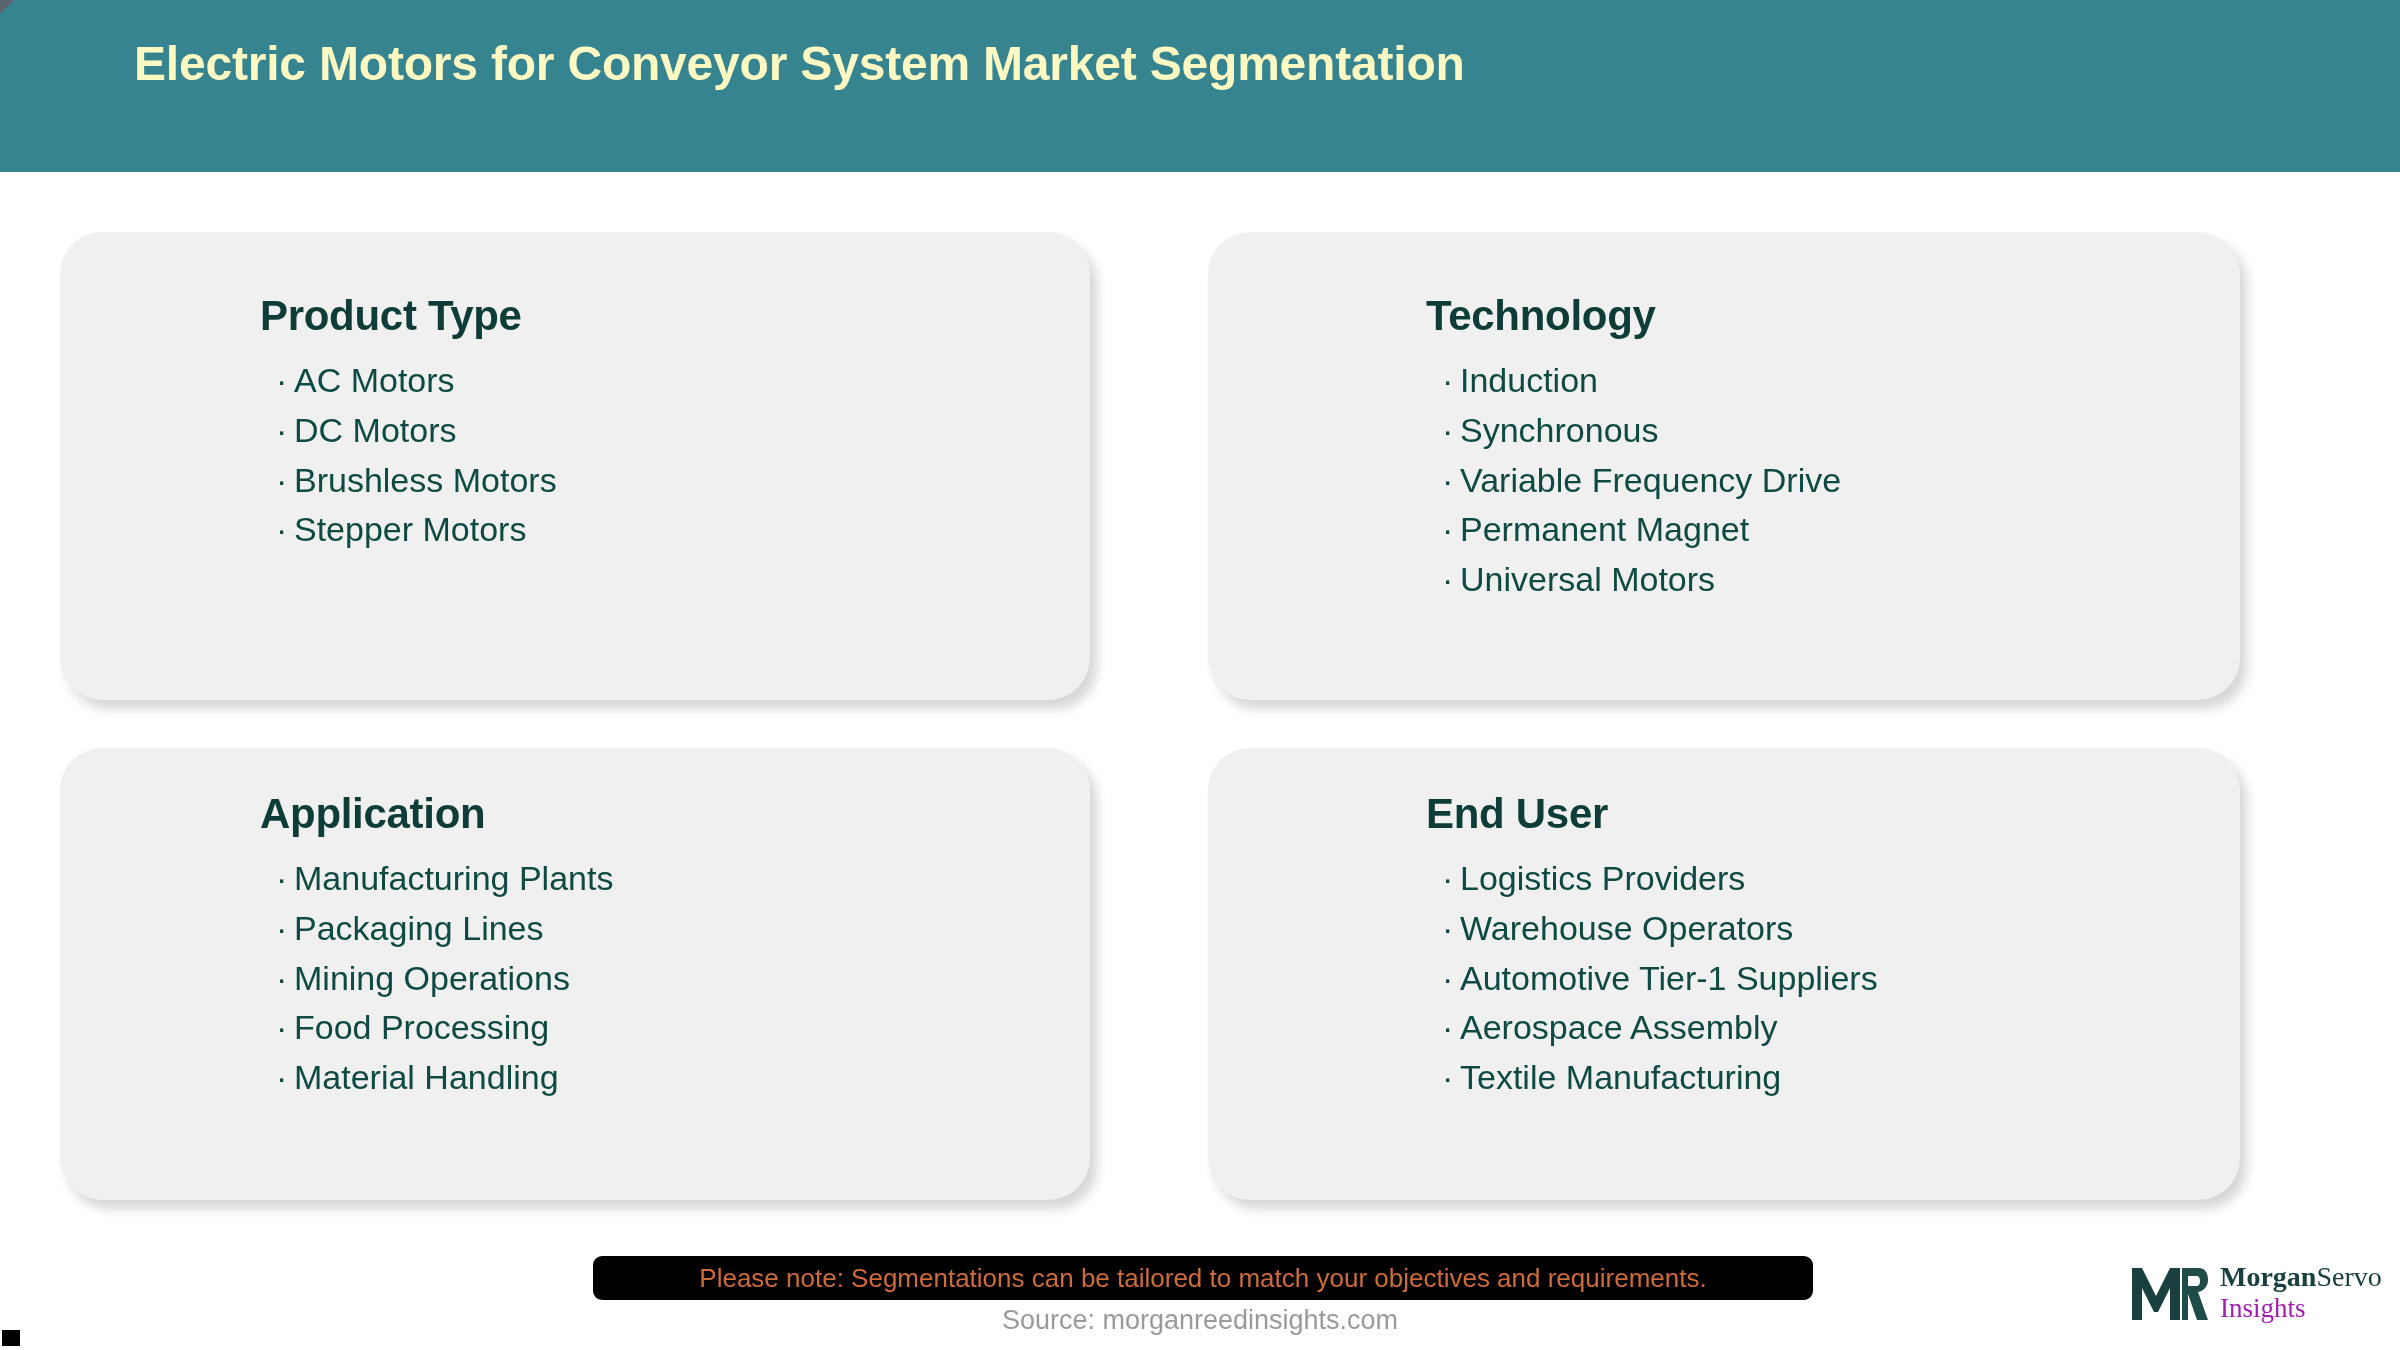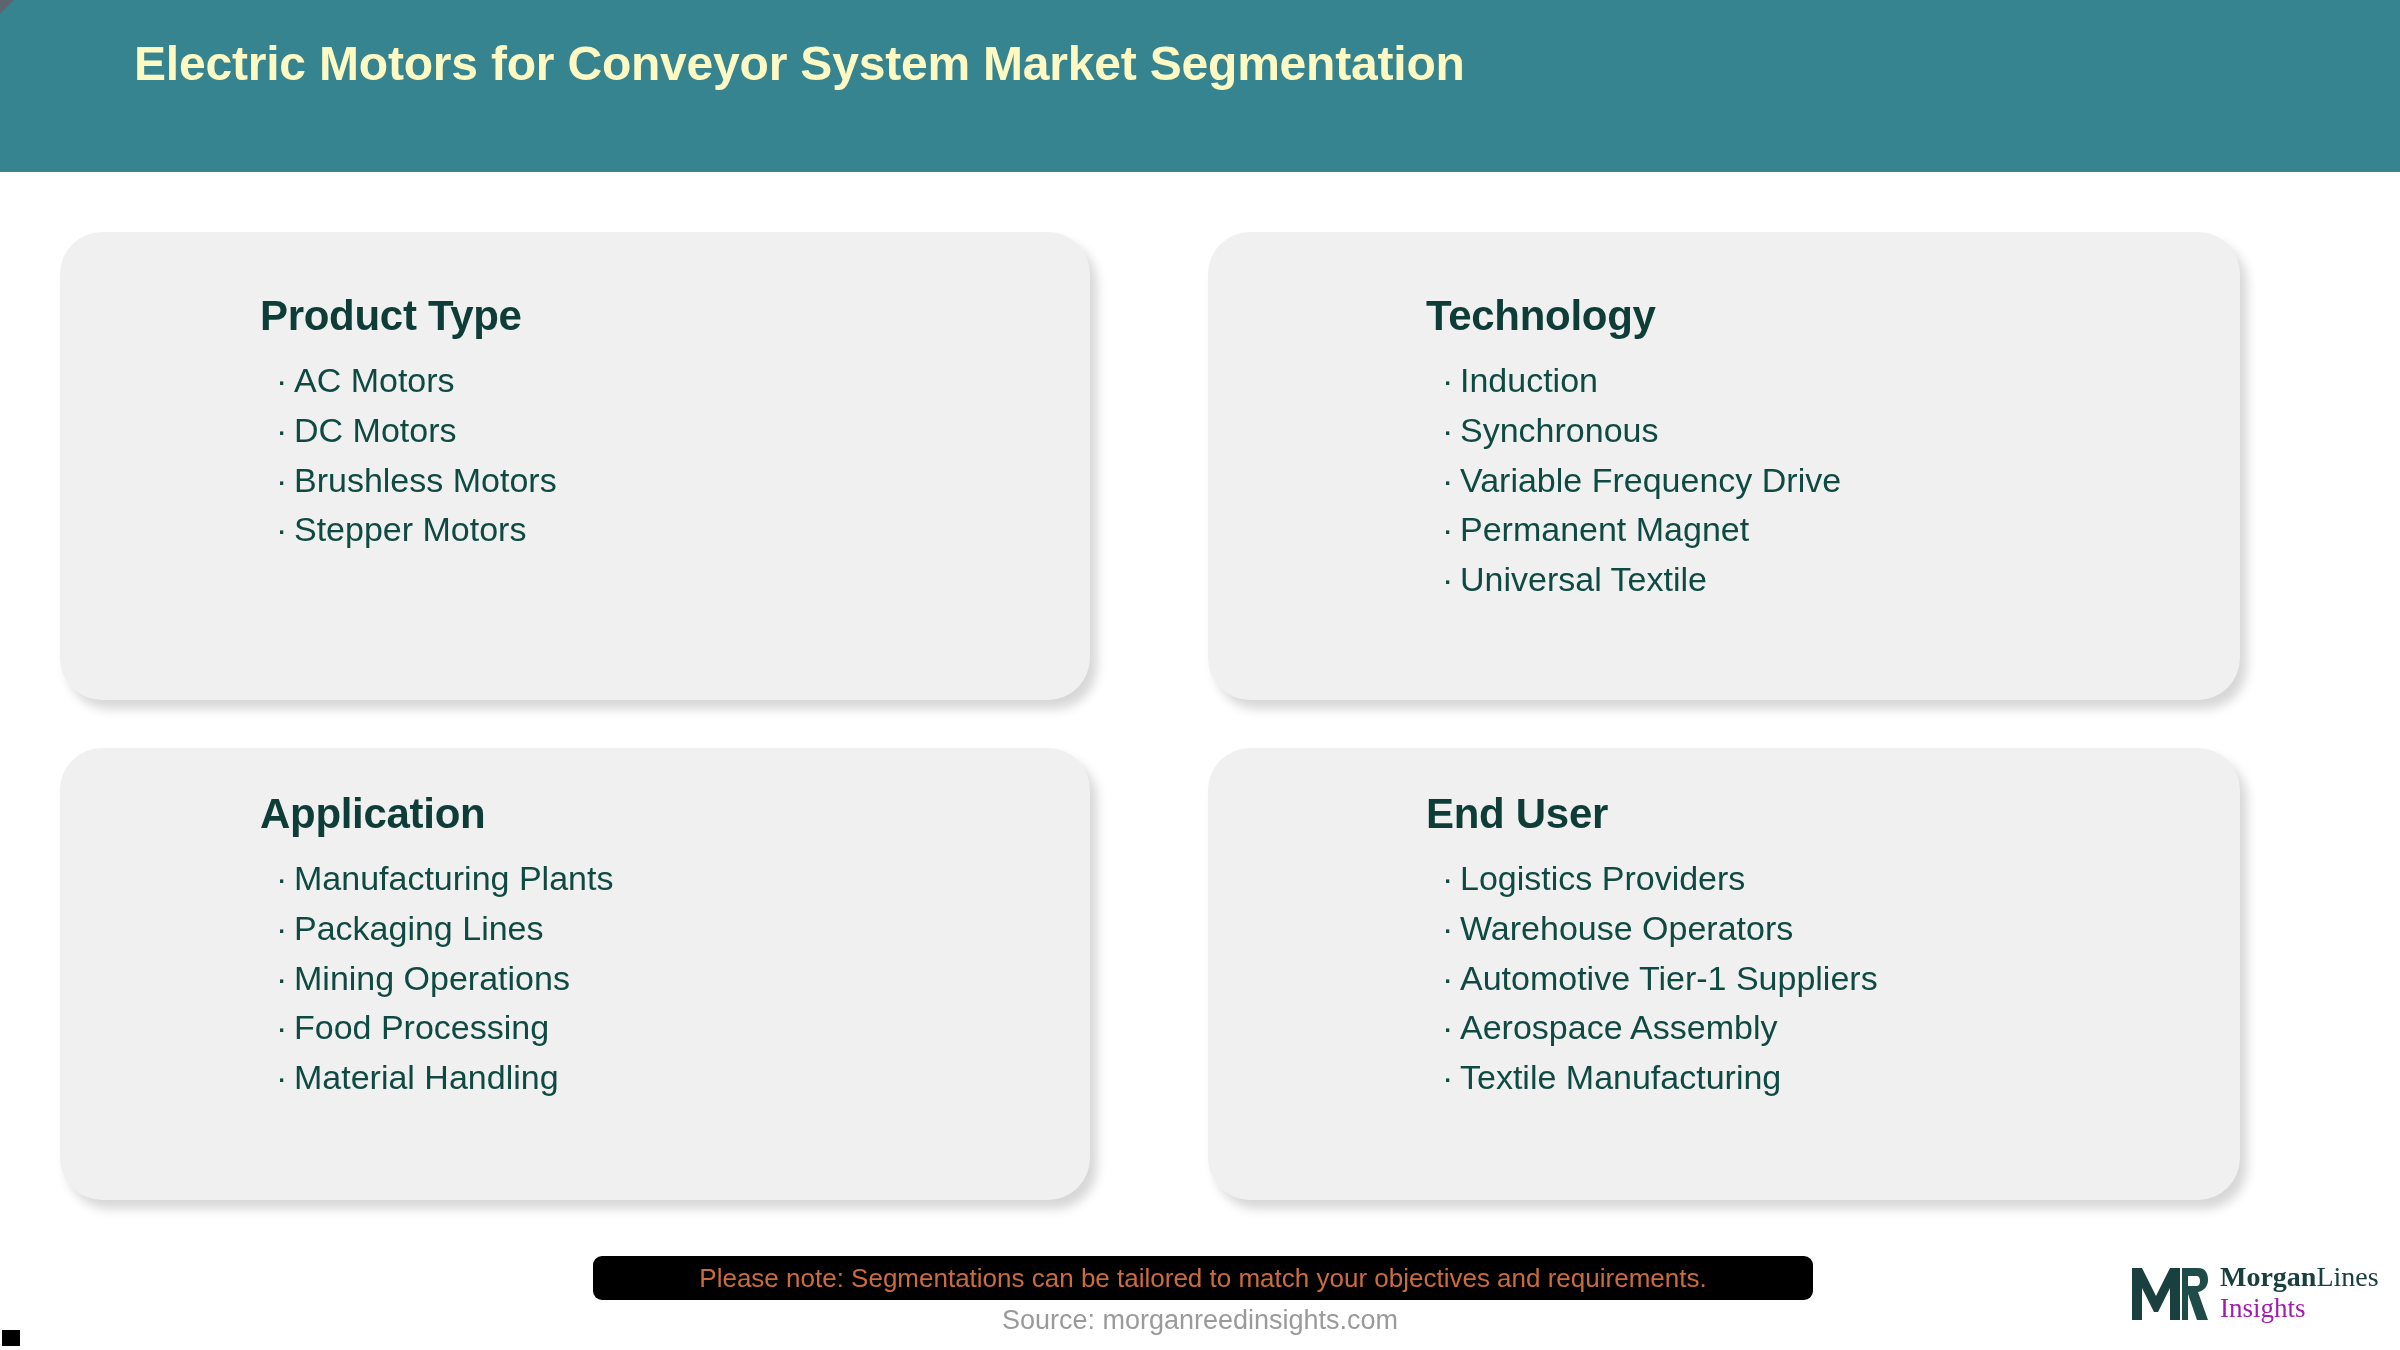--- a/index.html
+++ b/index.html
@@ -190,21 +190,21 @@
 </div>
 
 <div class="card card-1">
   <div class="card-inner">
     <div class="card-heading">Technology</div>
     <ul class="card-list">
       <li><span class="bullet-dot">·</span><span>Induction</span></li>
       <li><span class="bullet-dot">·</span><span>Synchronous</span></li>
       <li><span class="bullet-dot">·</span><span>Variable Frequency Drive</span></li>
       <li><span class="bullet-dot">·</span><span>Permanent Magnet</span></li>
-      <li><span class="bullet-dot">·</span><span>Universal Textile</span></li>
+      <li><span class="bullet-dot">·</span><span>Universal Motors</span></li>
     </ul>
   </div>
 </div>
 
 <div class="card card-2">
   <div class="card-inner">
     <div class="card-heading">Application</div>
     <ul class="card-list">
       <li><span class="bullet-dot">·</span><span>Manufacturing Plants</span></li>
       <li><span class="bullet-dot">·</span><span>Packaging Lines</span></li>
@@ -235,18 +235,18 @@
 <div class="source-text">Source: morganreedinsights.com</div>
 
 <div class="logo">
   <div class="logo-mark">
     <svg width="78" height="56" viewBox="0 0 78 56" xmlns="http://www.w3.org/2000/svg">
       <path d="M2 54 L2 2 L12 2 L26 30 L40 2 L50 2 L50 54 L40 54 L40 22 L28 46 L24 46 L12 22 L12 54 Z" fill="#19403E"></path>
       <path d="M52 2 L68 2 C76 2 78 8 78 14 C78 20 74 25 68 26 L78 54 L67 54 L58 28 L58 54 L52 54 Z M58 10 L58 20 L66 20 C69 20 70 18 70 15 C70 12 69 10 66 10 Z" fill="#1F4C48"></path>
     </svg>
   </div>
   <div class="logo-text">
-    <div class="logo-line1"><b>Morgan</b><span class="light">Lines</span></div>
+    <div class="logo-line1"><b>Morgan</b><span class="light">Servo</span></div>
     <div class="logo-line2">Insights</div>
   </div>
 </div>
 
 <div class="bottom-artifact"></div>
 
 </body></html>

